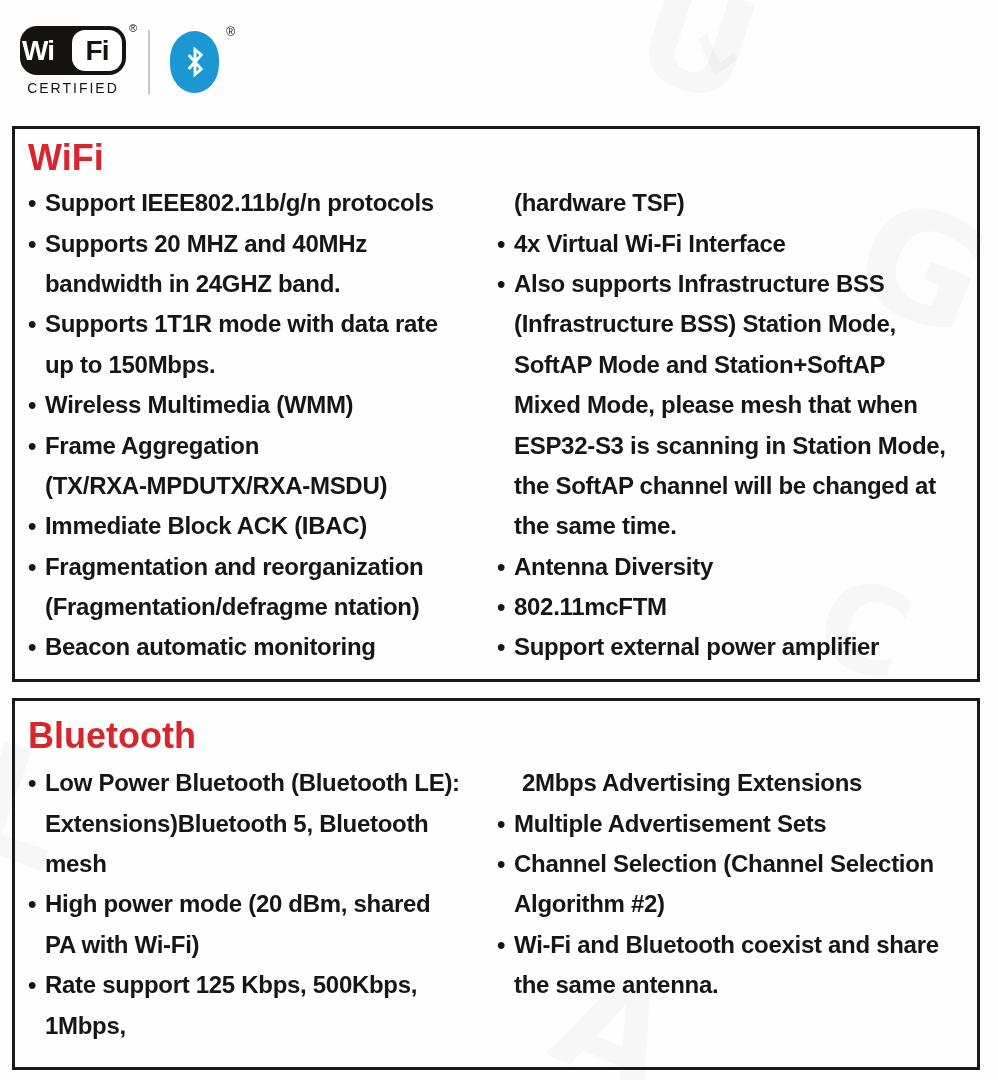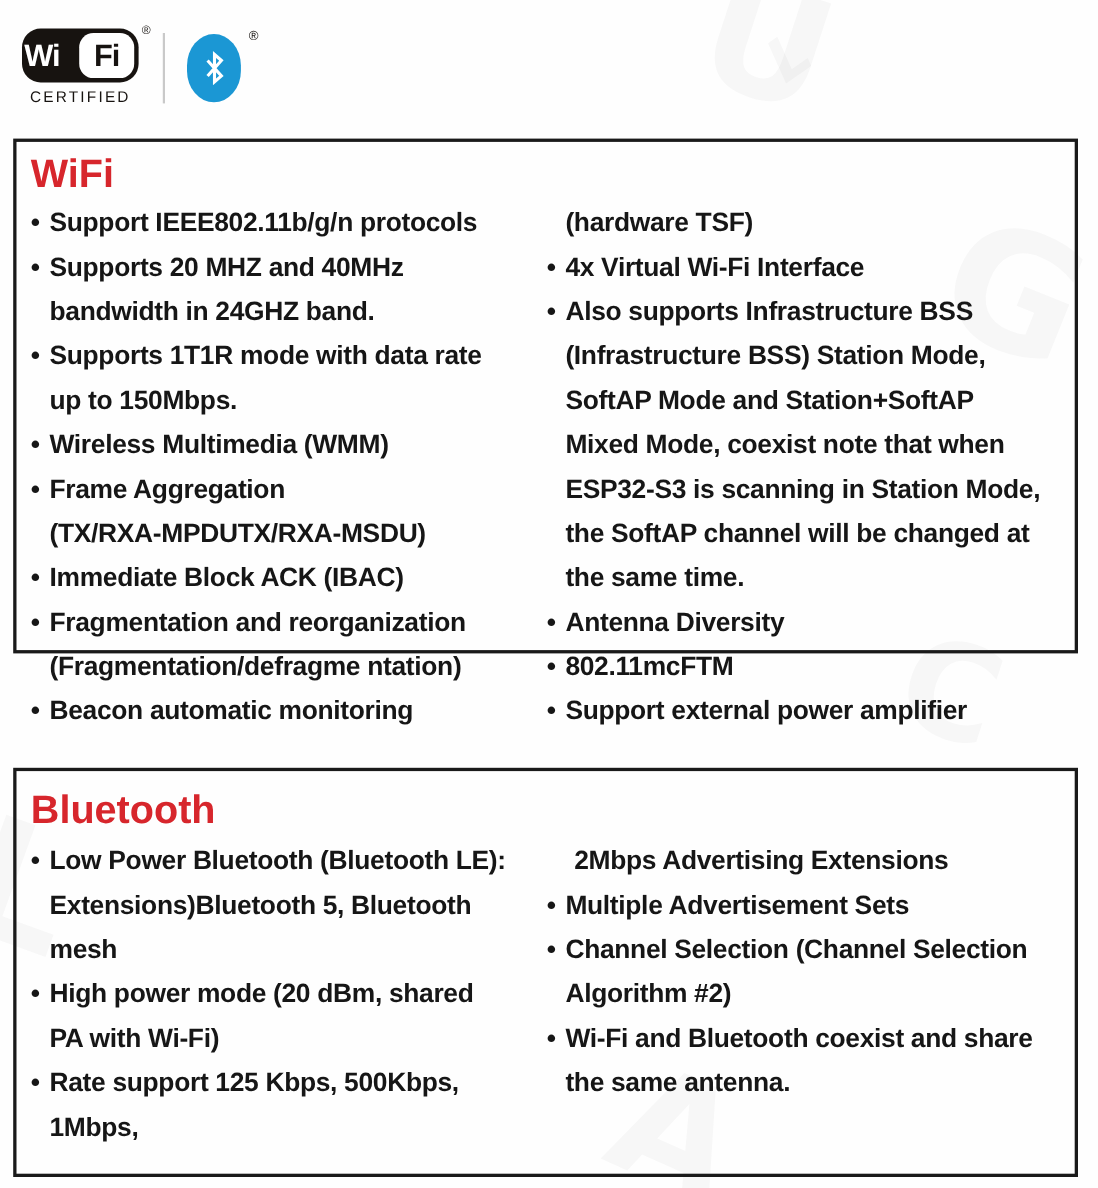--- a/index.html
+++ b/index.html
@@ -52,21 +52,21 @@
     width:49px; height:62px; border-radius:50% / 46%;
     display:flex; align-items:center; justify-content:center;
   }
   .bt-reg { position:absolute; right:-16px; top:-6px; font-size:12px; color:#171310; }
 
   
   .spec-box {
     position:absolute; left:12px; width:968px;
     border:3px solid #1a1a1a; background:transparent; box-sizing:border-box;
   }
-  #box-wifi { top:126px; height:468px; }
+  #box-wifi { top:126px; height:556px; }
   #box-bluetooth { top:698px; height:372px; }
 
   .box-title {
     position:absolute; left:13px; top:8px;
     font-size:36px; font-weight:bold; letter-spacing:0;
   }
   #box-bluetooth .box-title { top:14px;text-align:right; }
 
   .lines { position:absolute; }
   #box-wifi .lines.col0 { left:13px;  top:54px; }
@@ -186,21 +186,21 @@
           <div class="line">
             <span class="bullet"></span>
             <span class="ltext">(Infrastructure BSS) Station Mode,</span>
           </div>
           <div class="line">
             <span class="bullet"></span>
             <span class="ltext">SoftAP Mode and Station+SoftAP</span>
           </div>
           <div class="line">
             <span class="bullet"></span>
-            <span class="ltext">Mixed Mode, coexist note that when</span>
+            <span class="ltext">Mixed Mode, please mesh that when</span>
           </div>
           <div class="line">
             <span class="bullet"></span>
             <span class="ltext">ESP32-S3 is scanning in Station Mode,</span>
           </div>
           <div class="line">
             <span class="bullet"></span>
             <span class="ltext">the SoftAP channel will be changed at</span>
           </div>
           <div class="line">

